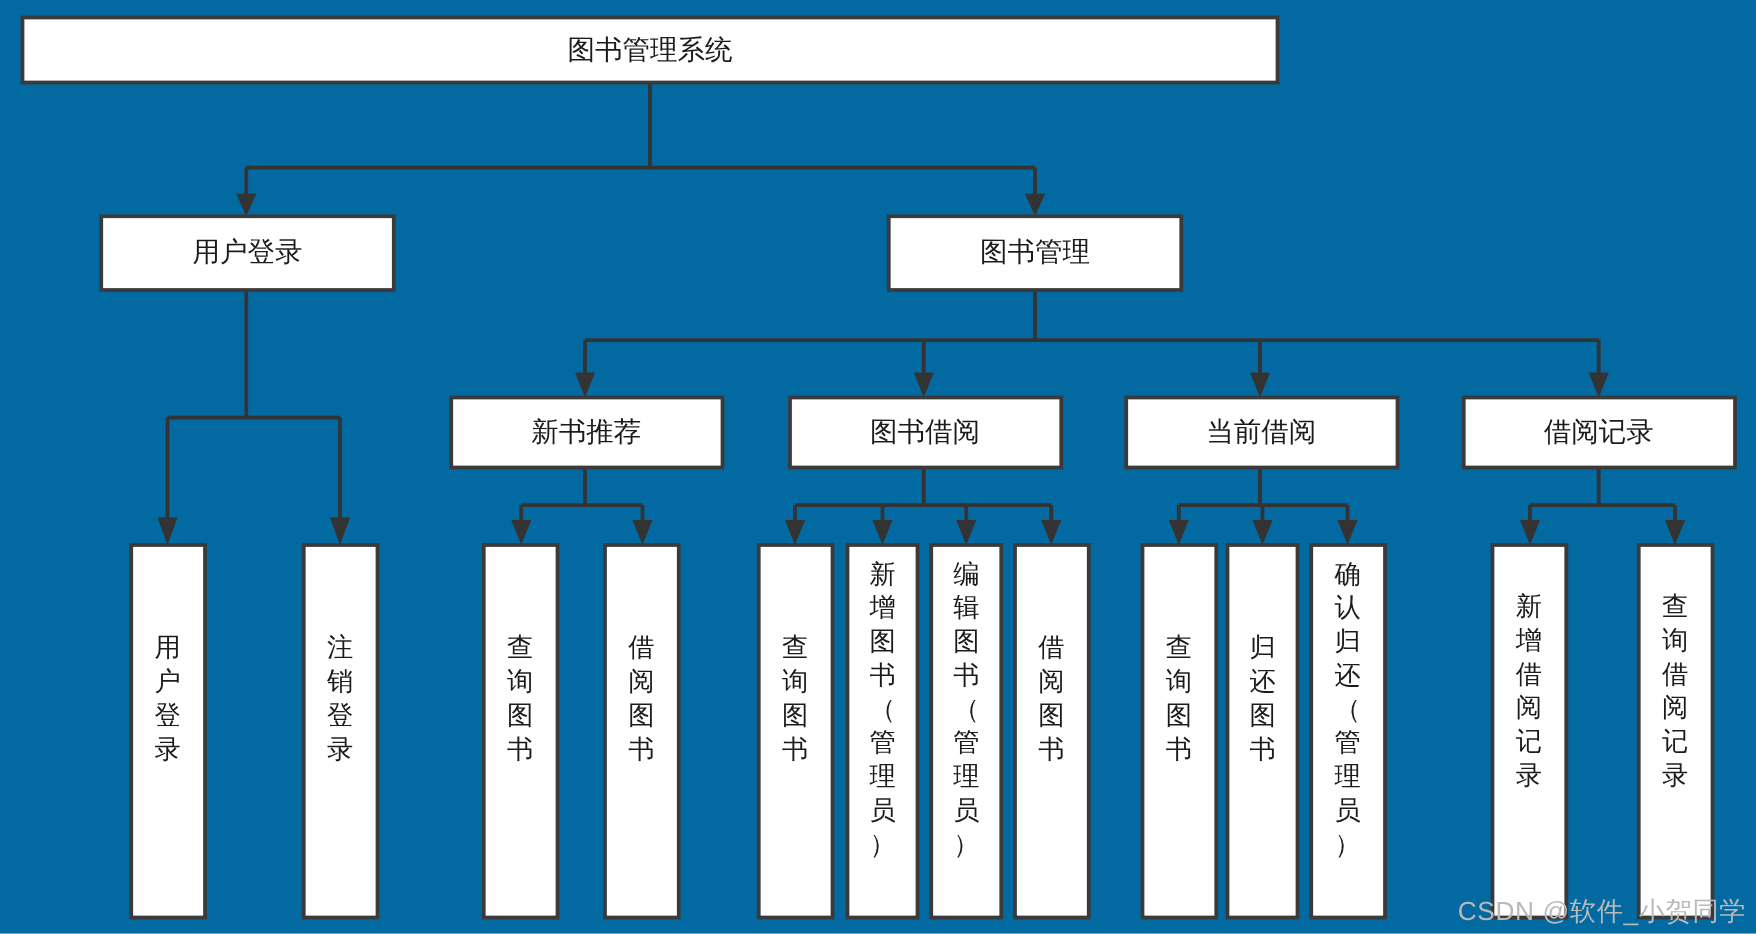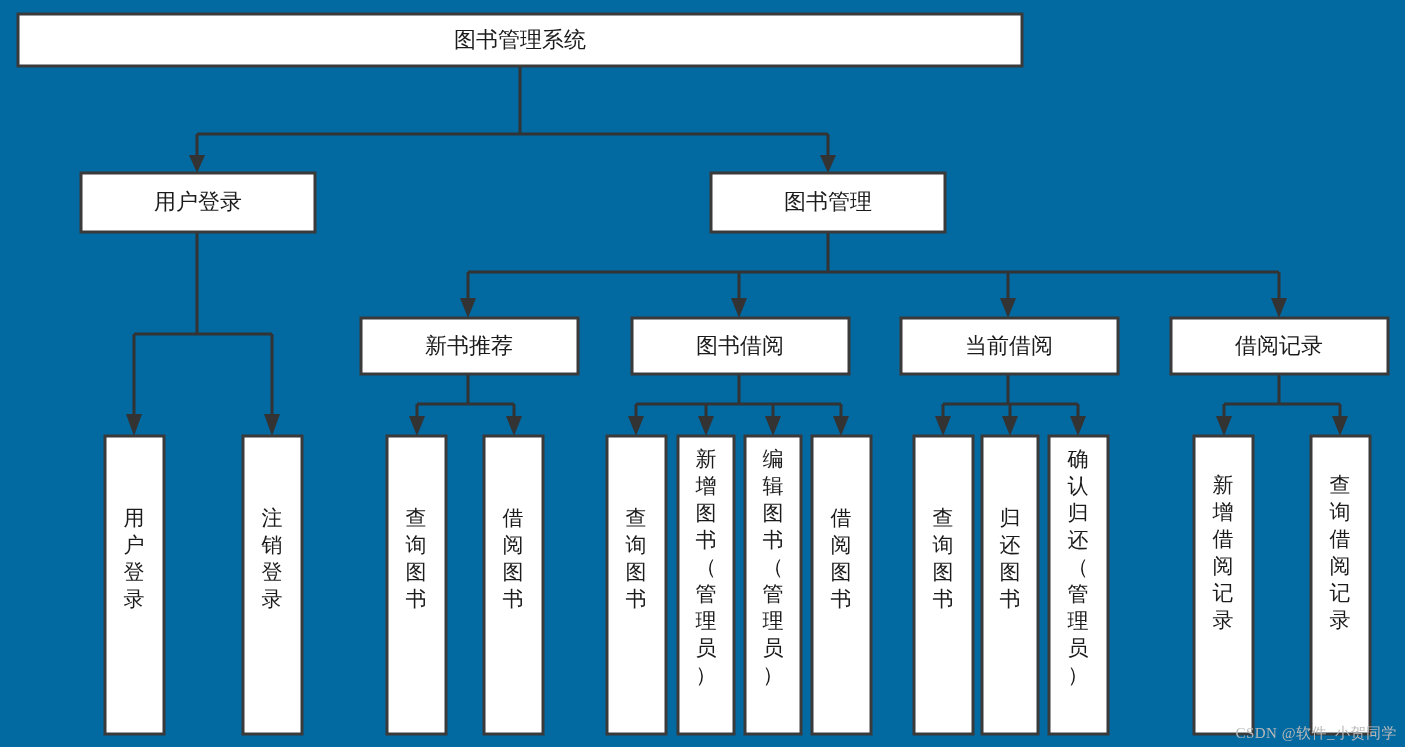--- a/index.html
+++ b/index.html
@@ -47,22 +47,22 @@
     fill: none;
   }
   .arrow-head {
     fill: #333333;
     stroke: none;
   }
   .watermark-text {
     position: absolute;
     right: 8px;
     bottom: 4px;
-    font-family: Liberation Serif, serif;
-    font-size: 15px;
+    font-family: Liberation Sans, sans-serif;
+    font-size: 21px;
     color: #b9b9b9;
     letter-spacing: 0.5px;
     white-space: nowrap;
     user-select: none;
     text-align: center;
   }
 </style>
 </head>
 <body>
 

